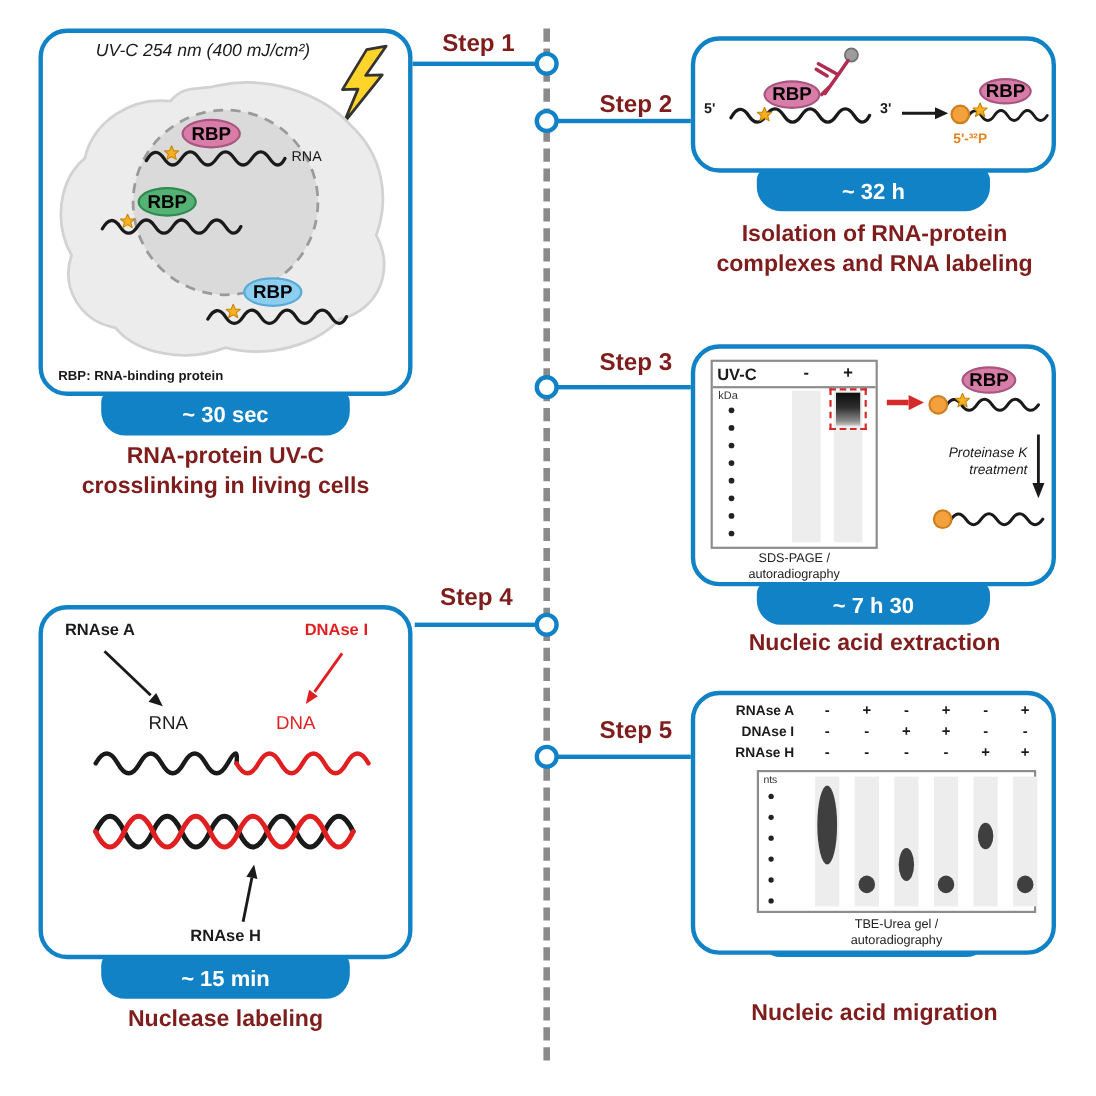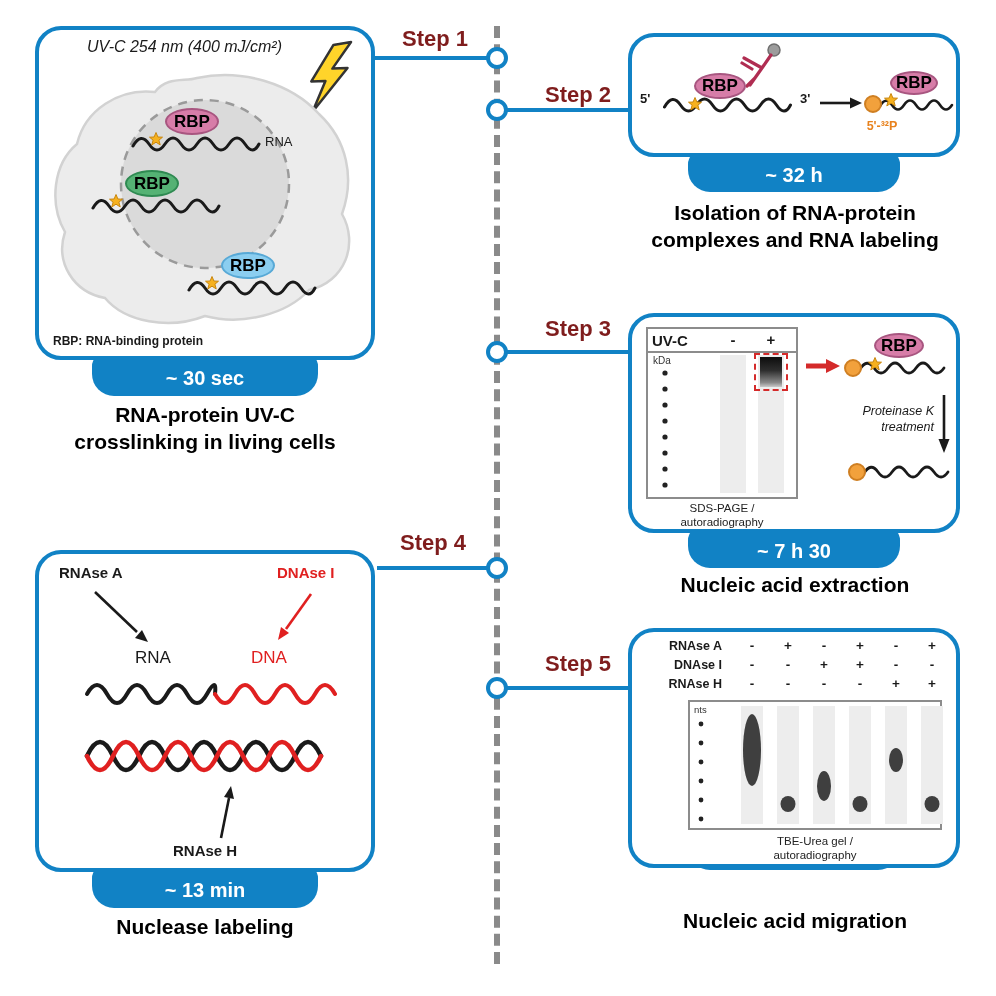--- a/index.html
+++ b/index.html
@@ -4,21 +4,21 @@
 <style>
   *{box-sizing:border-box;margin:0;padding:0}
   body{margin:0;background:#fff;font-family:"Liberation Sans",sans-serif;color:#1a1a1a}
   .fig{position:relative;width:996px;height:996px;background:#fff;overflow:hidden}
   .abs{position:absolute}
   .dash-line{position:absolute;width:0;border-left:6px dashed #8a8a8a;z-index:0}
   .panel{position:absolute;background:#fff;border:4px solid #1182c5;border-radius:26px;z-index:2}
   .tab{position:absolute;background:#1182c5;color:#fff;font-weight:bold;font-size:20px;
        display:flex;align-items:center;justify-content:center;border-radius:12px 12px 22px 22px;
        z-index:1;padding-top:6px}
-  .caption{position:absolute;text-align:center;font-weight:bold;font-size:21px;color:#000000;line-height:1.27;z-index:2}
+  .caption{position:absolute;text-align:center;font-weight:bold;font-size:21px;color:#7f1d1d;line-height:1.27;z-index:2}
   .step-label{position:absolute;color:#7f1d1d;font-weight:bold;font-size:22px;z-index:3;width:110px}
   .connector{position:absolute;height:4px;background:#1182c5;z-index:1}
   .node{position:absolute;width:22px;height:22px;border:4.5px solid #1182c5;border-radius:50%;background:#fff;z-index:3}
   .pill{position:absolute;border-radius:50%;display:flex;align-items:center;justify-content:center;
         font-weight:bold;font-size:17px;color:#000000;z-index:3}
   .pill-pink{background:#d77da8;border:2px solid #a85680}
   .pill-green{background:#55b274;border:2px solid #2f8a52}
   .pill-blue{background:#8bcef0;border:2px solid #58a9d6}
   .odot{position:absolute;width:18px;height:18px;border-radius:50%;background:#f2a13c;border:2px solid #cf7f22;z-index:3}
   .gel{position:absolute;background:#fff;border:2px solid #8c8c8c}
@@ -190,21 +190,21 @@
 
     <div class="odot" style="left:216px;top:146px"></div>
     <svg class="abs" style="left:230px;top:142px" width="92" height="24" viewBox="0 0 92 24">
       <path d="M2,14 Q9,3 16,13 T30,13 T44,13 T58,13 T72,13 T86,13" fill="none" stroke="#1a1a1a" stroke-width="2.8" stroke-linecap="round"></path>
     </svg>
   </div>
   <div class="caption" style="left:600px;top:572px;width:390px">
     <div>Nucleic acid extraction</div>
   </div>
 
-  <div class="tab" style="left:92px;top:866px;width:226px;height:42px">~ 13 min</div>
+  <div class="tab" style="left:92px;top:866px;width:226px;height:42px">~ 15 min</div>
   <div class="panel" style="left:35px;top:550px;width:340px;height:322px">
     <div class="abs bold" style="left:20px;top:10px;font-size:15px">RNAse A</div>
     <div class="abs bold red" style="left:238px;top:10px;font-size:15px">DNAse I</div>
 
     <svg class="abs" style="left:50px;top:34px" width="70" height="62" viewBox="0 0 70 62">
       <line x1="6" y1="4" x2="48" y2="44" stroke="#1a1a1a" stroke-width="2.6"></line>
       <polygon points="59,54 46,50 53,42" fill="#1a1a1a"></polygon>
     </svg>
     <svg class="abs" style="left:226px;top:36px" width="52" height="60" viewBox="0 0 52 60">
       <line x1="46" y1="4" x2="21" y2="39" stroke="#e02020" stroke-width="2.6"></line>

